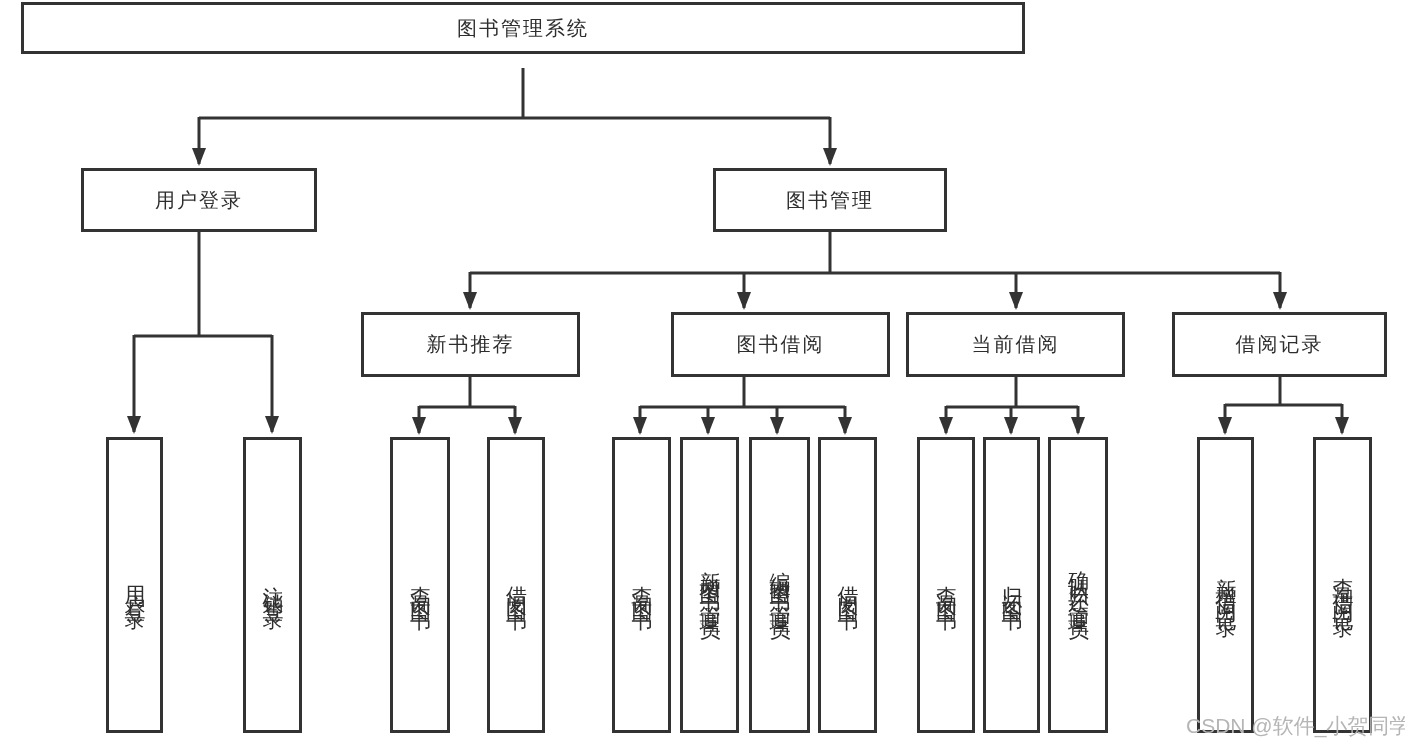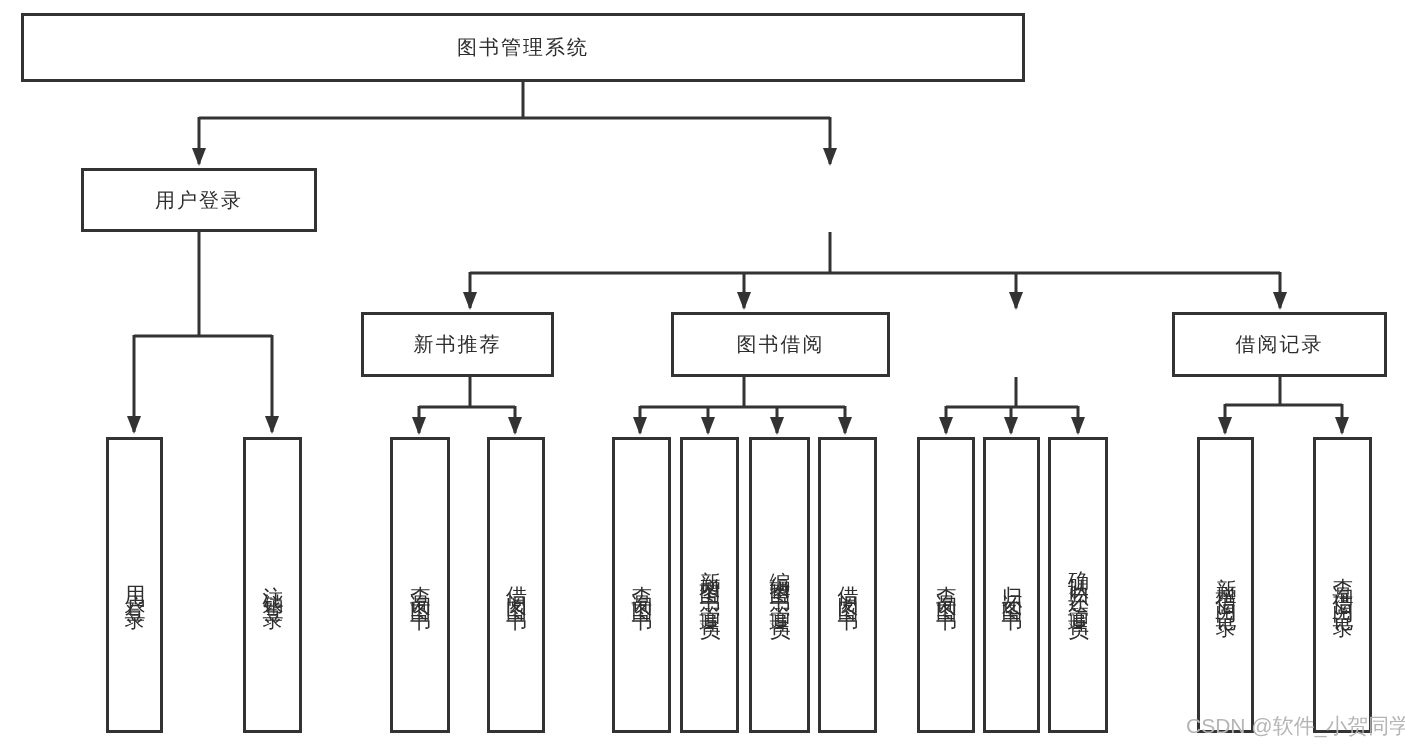--- a/index.html
+++ b/index.html
@@ -109,26 +109,28 @@
       <path d="M1011,406 V433" marker-end="url(#arw)"></path>
       <path d="M1078,406 V433" marker-end="url(#arw)"></path>
 
       <path d="M1280,377 V406"></path>
       <path d="M1225,405 H1342"></path>
       <path d="M1225,404 V433" marker-end="url(#arw)"></path>
       <path d="M1342,404 V433" marker-end="url(#arw)"></path>
     </g>
   </svg>
 
-  <div class="node hbox" style="left:21px; top:13px; width:1004px; height:69px;">图书管理系统</div>
+  <div class="node hbox" style="left:21px; top:2px; width:1004px; height:52px;">图书管理系统</div>
 
   <div class="node hbox" style="left:81px; top:168px; width:236px; height:64px;">用户登录</div>
+  <div class="node hbox" style="left:713px; top:168px; width:234px; height:64px;">图书管理</div>
 
-  <div class="node hbox" style="left:361px; top:312px; width:193px; height:65px;">新书推荐</div>
+  <div class="node hbox" style="left:361px; top:312px; width:219px; height:65px;">新书推荐</div>
   <div class="node hbox" style="left:635px; top:312px; width:219px; height:65px;margin-left:36px;">图书借阅</div>
+  <div class="node hbox" style="left:906px; top:312px; width:219px; height:65px;">当前借阅</div>
   <div class="node hbox" style="left:1172px; top:312px; width:215px; height:65px;">借阅记录</div>
 
   <div class="node vbox" style="left:106px; top:437px; width:57px; height:296px;">用户登录</div>
   <div class="node vbox" style="left:243px; top:437px; width:59px; height:296px;">注销登录</div>
 
   <div class="node vbox" style="left:390px; top:437px; width:60px; height:296px;">查询图书</div>
   <div class="node vbox" style="left:487px; top:437px; width:58px; height:296px;">借阅图书</div>
 
   <div class="node vbox" style="left:612px; top:437px; width:59px; height:296px;">查询图书</div>
   <div class="node vbox long" style="left:680px; top:437px; width:59px; height:296px;">新增图书（管理员）</div>

